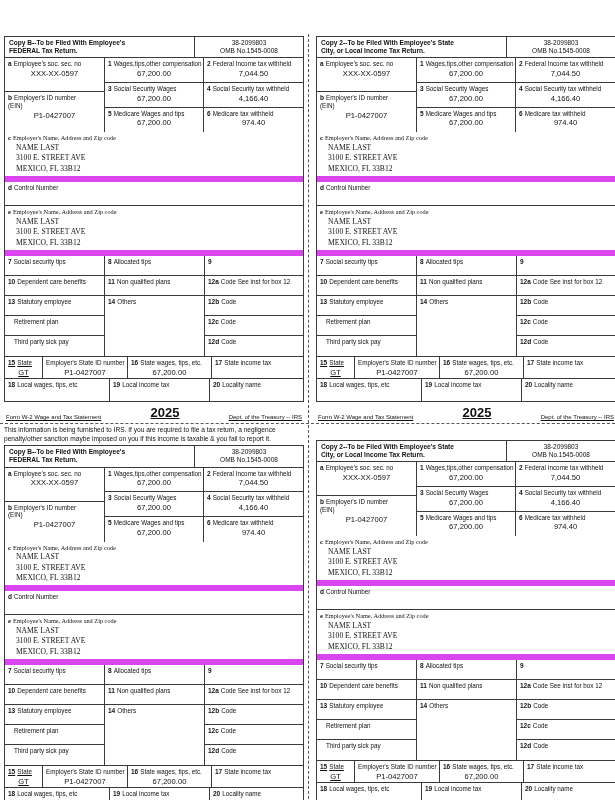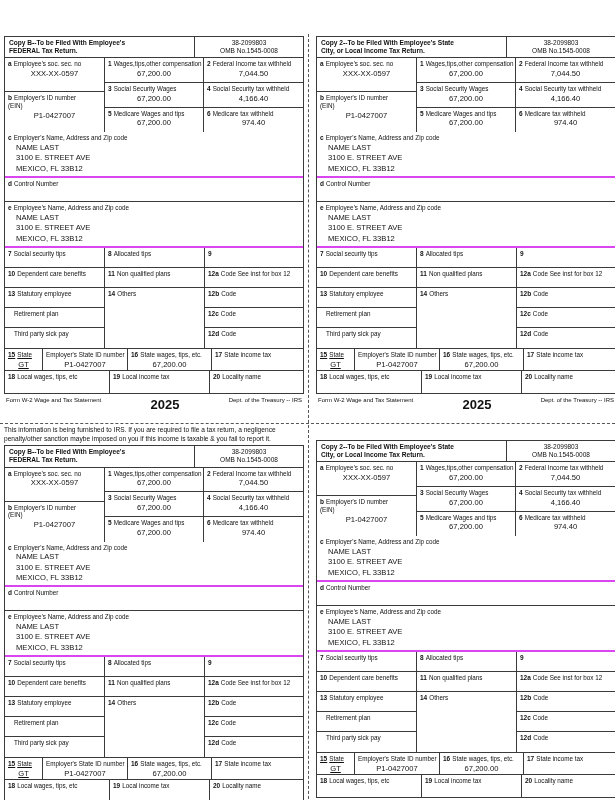--- a/index.html
+++ b/index.html
@@ -131,21 +131,21 @@
     border-bottom: 1px solid #3a3a3a;
     padding: 2px 3px 1px 3px;
   }
   .money-cell:last-child { border-right: none; }
   .money-row:last-child .money-cell { border-bottom: none; }
 
   .boxA { height: 34px; }
   .boxB { height: 40px; }
   .m-tall { height: 24.7px; }
 
-  .addr-block { padding: 2px 3px 2px 3px; border-bottom: 2px solid #d946ef; }
+  .addr-block { padding: 2px 3px 2px 3px; border-bottom: 6px solid #d946ef; font-family: Liberation Serif, serif; }
   .addr-block .lbl { margin-bottom: 1px; }
   .addr-line {
     font-size: 7.6px;
     line-height: 10.4px;
     padding-left: 8px;
   }
   .ctrl-block { height: 24px; padding: 2px 3px; border-bottom: 1px solid #3a3a3a; }
 
   .c7 { width: 100px; }
   .c8 { width: 100px; }
@@ -181,23 +181,24 @@
   .c17 { flex: 1 1 auto; }
   .r-151617 .cell { height: 22px; }
 
   .c18 { width: 105px; }
   .c19 { width: 100px; }
   .c20 { flex: 1 1 auto; }
   .r-181920 .cell { height: 22px; }
 
   .footer {
     display: flex;
-    align-items: flex-start;
+    align-items: flex-end;
     padding: 3px 2px 0 2px;
     width: 300px;
+    text-decoration: underline;
   }
   .foot-left {
     font-size: 6px;
     flex: 1 1 auto;
   }
   .foot-year {
     font-size: 13px;
     font-weight: bold;
     width: 90px;
     text-align: center;

